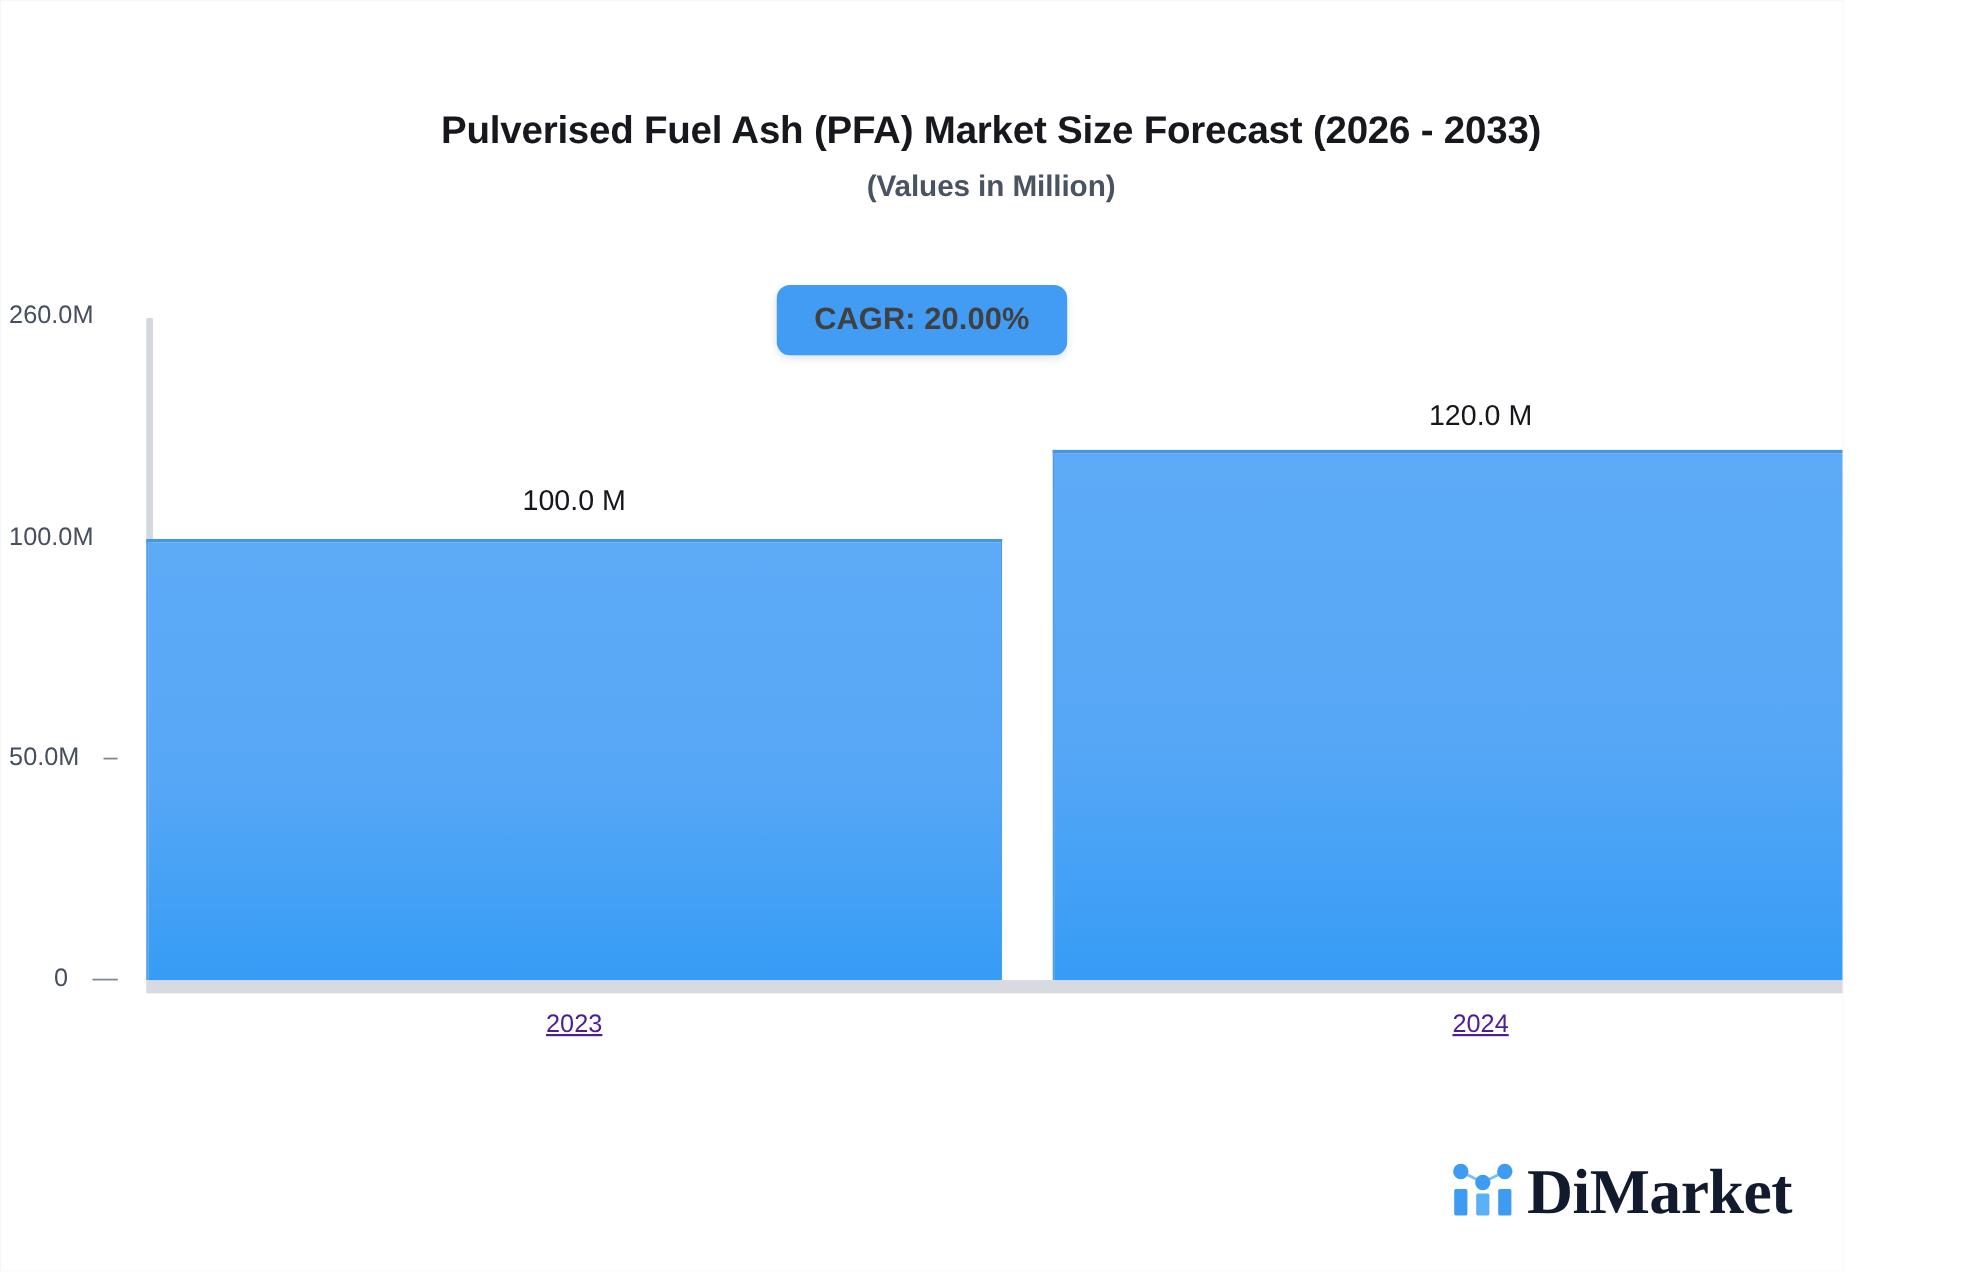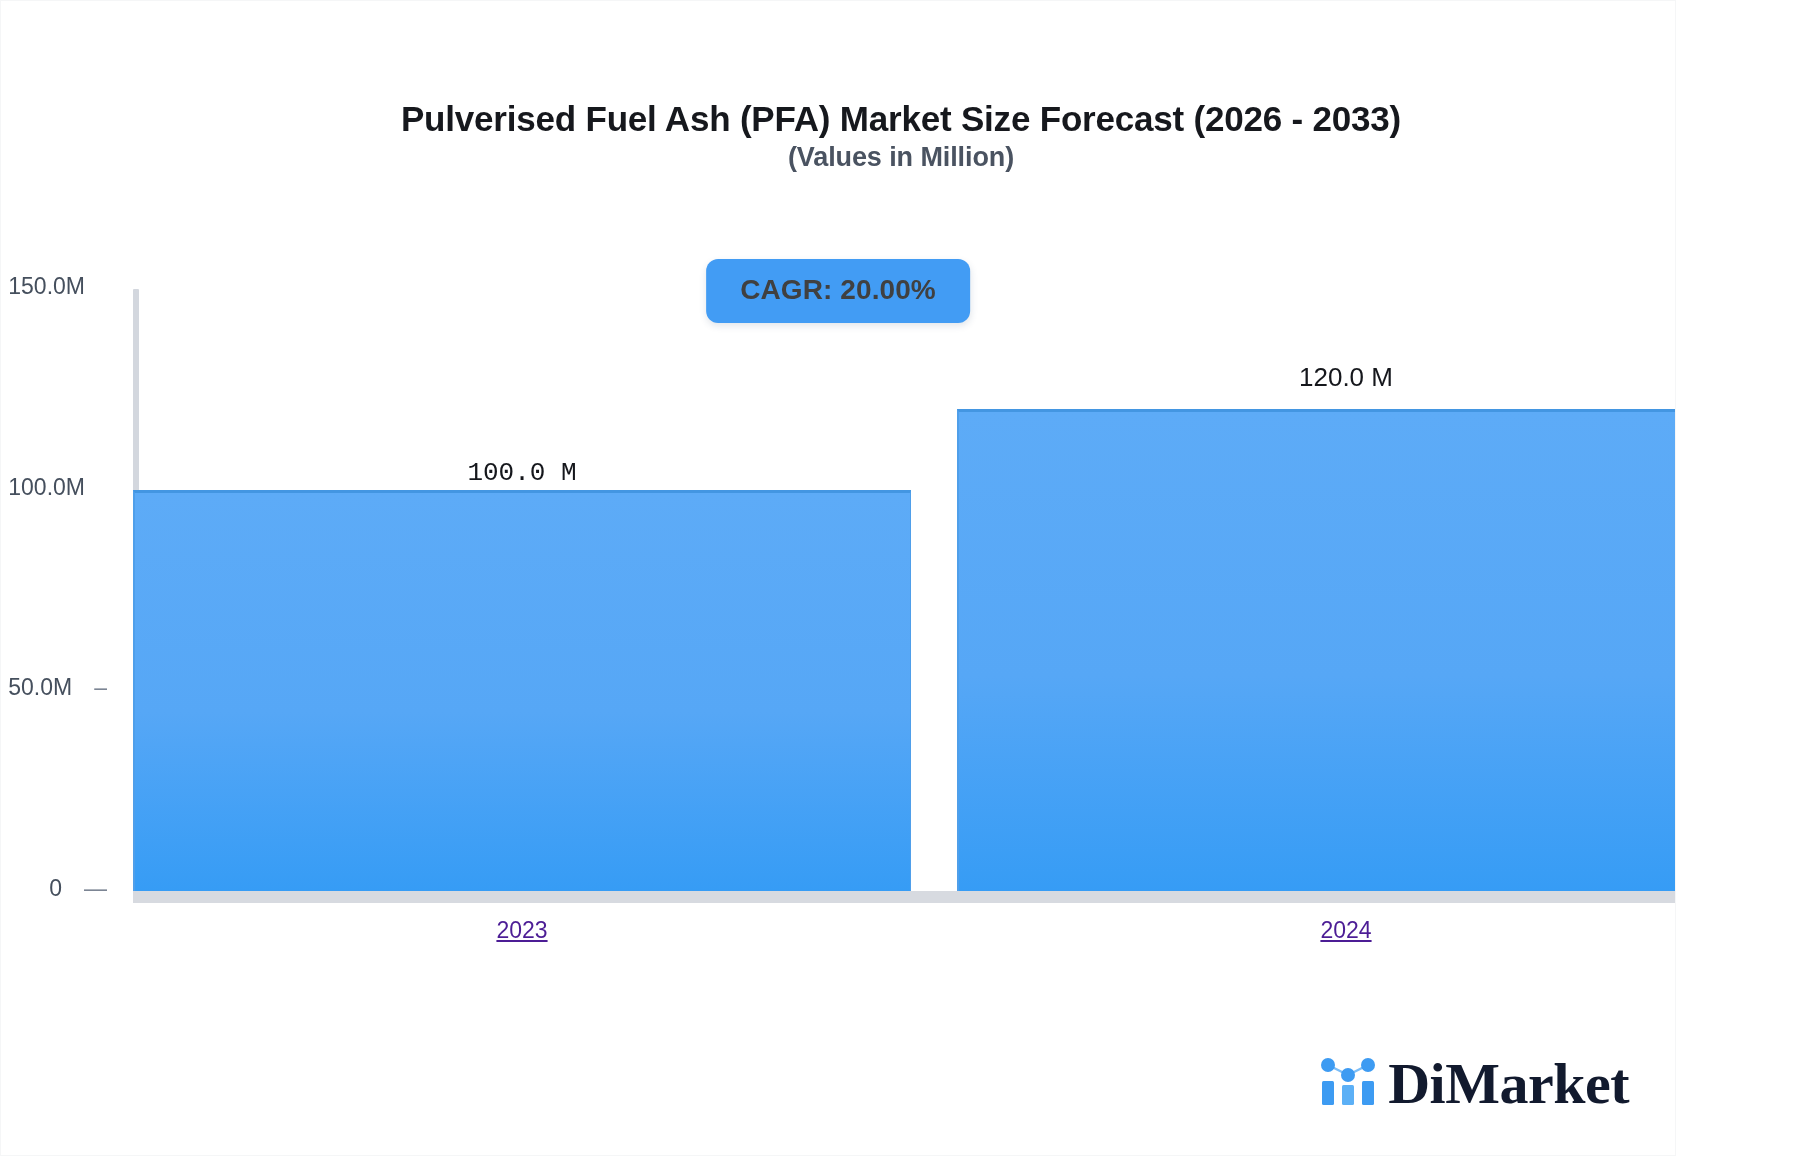--- a/index.html
+++ b/index.html
@@ -29,21 +29,21 @@
     text-align: center;
   }
   #chart-title {
     font-size: 35px;
     font-weight: 700;
     color: #16181d;
     letter-spacing: -0.2px;
     line-height: 1.25;
   }
   #chart-subtitle {
-    margin-top: 1px;
+    margin-top: 13px;
     font-size: 27px;
     font-weight: 700;
     color: #4a5361;
     letter-spacing: -0.1px;
   }
 
   
   #cagr-badge {
     position: absolute;
     top: 258px;
@@ -180,36 +180,36 @@
   </div>
 
   <div id="cagr-badge">CAGR: 20.00%</div>
 
   <div id="plot-area">
 
     <div id="y-axis-line"></div>
     <div id="x-axis-line"></div>
 
     <div class="y-tick" style="top: -16px; left: -226px; right: auto;">
-      <span>150.0M</span><span class="tick-dash"></span>
+      <span>260.0M</span><span class="tick-dash"></span>
     </div>
     <div class="y-tick" style="top: 184.667px; left: -226px; right: auto;">
       <span>100.0M</span><span class="tick-dash"></span>
     </div>
     <div class="y-tick" style="top: 385.333px; left: -226px; right: auto;">
       <span>50.0M</span><span class="tick-dash">–</span>
     </div>
     <div class="y-tick" style="top: 586px; left: -226px; right: auto;">
       <span>0</span><span class="tick-dash">—</span>
     </div>
 
     <div id="bars-layer">
 
       <div class="bar-group" style="left:0px; width:778px;">
-        <div class="bar-value-label" style="top: 169px; font-family: Liberation Mono, monospace;">100.0 M</div>
+        <div class="bar-value-label" style="top: 151px;">100.0 M</div>
         <div class="bar-rect" style="height: 401.333px;"></div>
       </div>
 
       <div class="bar-group" style="left:824px; width:778px;padding-left:12px;">
         <div class="bar-value-label" style="top: 73.4px;">120.0 M</div>
         <div class="bar-rect" style="height: 481.6px;"></div>
       </div>
 
       <div class="bar-x-label" style="left:0px; width:778px; top:628px;">2023</div>
       <div class="bar-x-label" style="left:824px; width:778px; top:628px;">2024</div>

